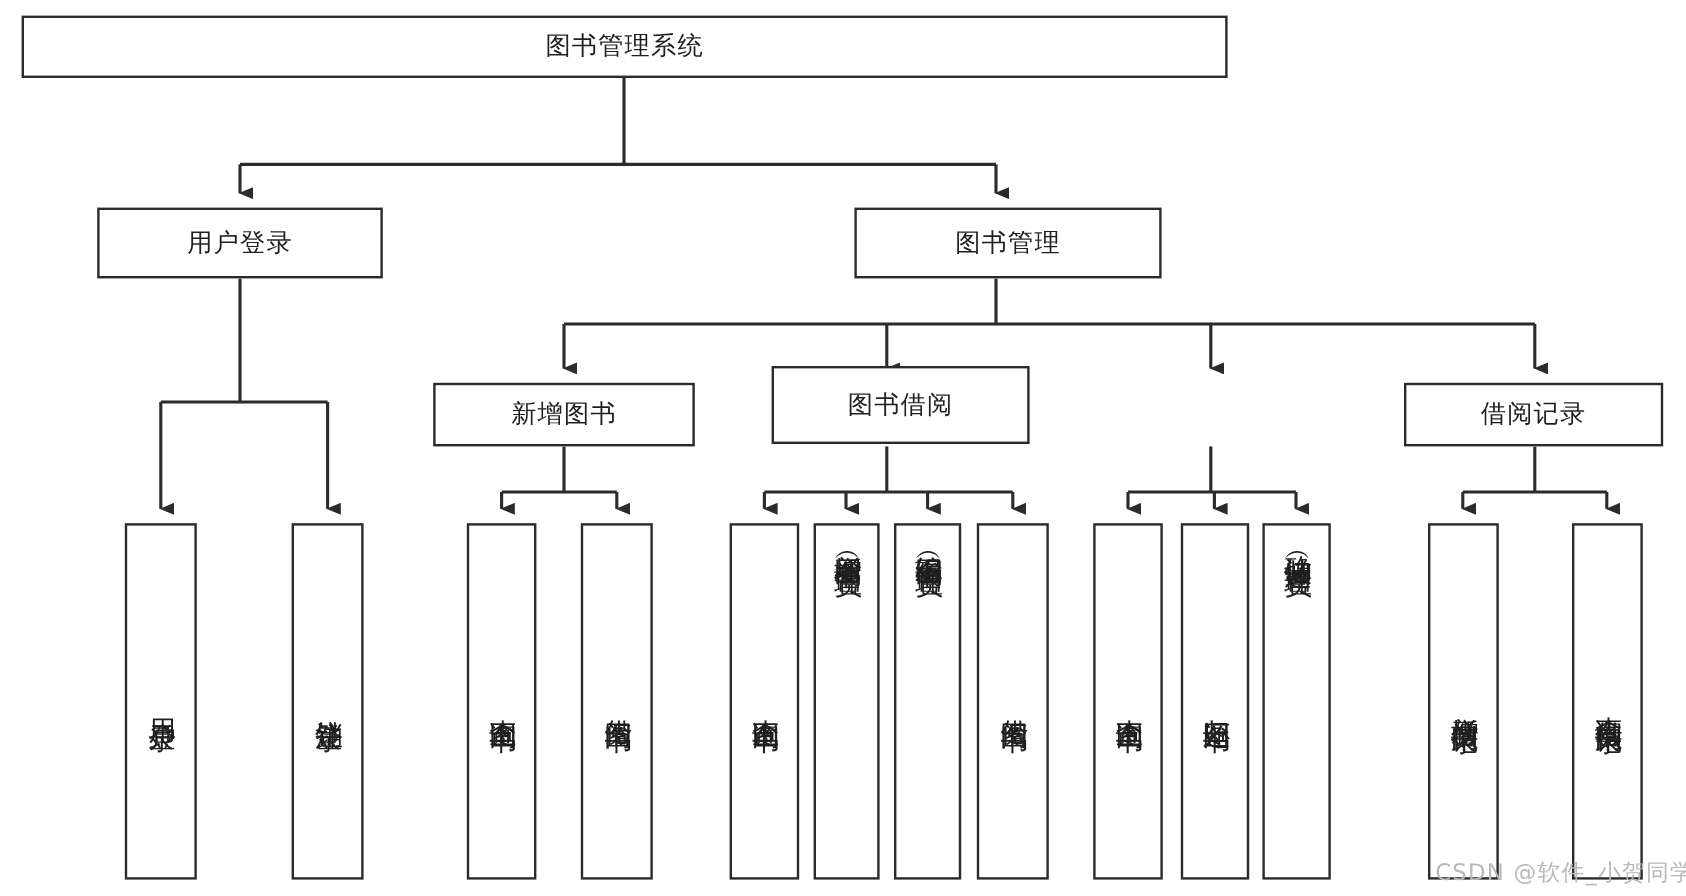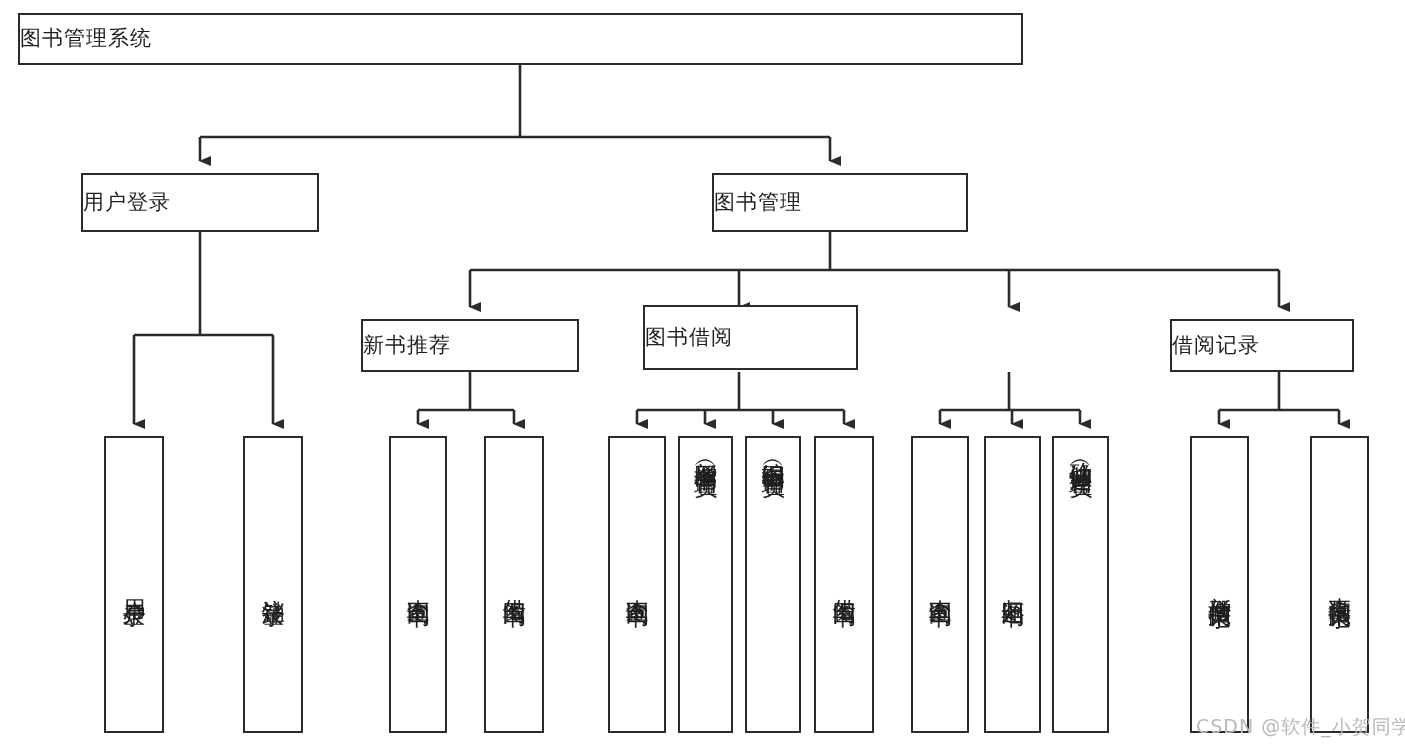--- a/index.html
+++ b/index.html
@@ -26,21 +26,21 @@
     height: 747px;
     pointer-events: none;
   }
   .node {
     position: absolute;
     box-sizing: border-box;
     border: 2px solid #2b2b2b;
     background: #ffffff;
     display: flex;
     align-items: center;
-    justify-content: flex-start;
+    justify-content: center;
     color: #1f1f1f;
   }
   .node.horiz {
     font-size: 21px;
     line-height: 1.1;
     letter-spacing: 1px;
   }
   .node.vert {
     writing-mode: vertical-rl;
     text-orientation: upright;
@@ -121,26 +121,26 @@
   </div>
 
   <div class="node horiz" style="left: 81px; top: 173px; width: 238px; height: 59px;">
     <span class="node-label">用户登录</span>
   </div>
   <div class="node horiz" style="left: 712px; top: 173px; width: 256px; height: 59px;">
     <span class="node-label">图书管理</span>
   </div>
 
   <div class="node horiz" style="left: 361px; top: 319px; width: 218px; height: 53px;">
-    <span class="node-label">新书推荐</span>
+    <span class="node-label">新增图书</span>
   </div>
   <div class="node horiz" style="left: 632px; top: 305px; width: 215px; height: 65px; margin-left: 11px;">
     <span class="node-label">图书借阅</span>
   </div>
-  <div class="node horiz" style="left: 1170px; top: 319px; width: 184px; height: 53px;">
+  <div class="node horiz" style="left: 1170px; top: 319px; width: 216px; height: 53px;">
     <span class="node-label">借阅记录</span>
   </div>
 
   <div class="node vert" style="left: 104px; top: 436px; width: 60px; height: 297px;">
     <span class="node-label">用户登录</span>
   </div>
   <div class="node vert" style="left: 243px; top: 436px; width: 60px; height: 297px;">
     <span class="node-label">注销登录</span>
   </div>
   <div class="node vert" style="left: 389px; top: 436px; width: 58px; height: 297px;">

